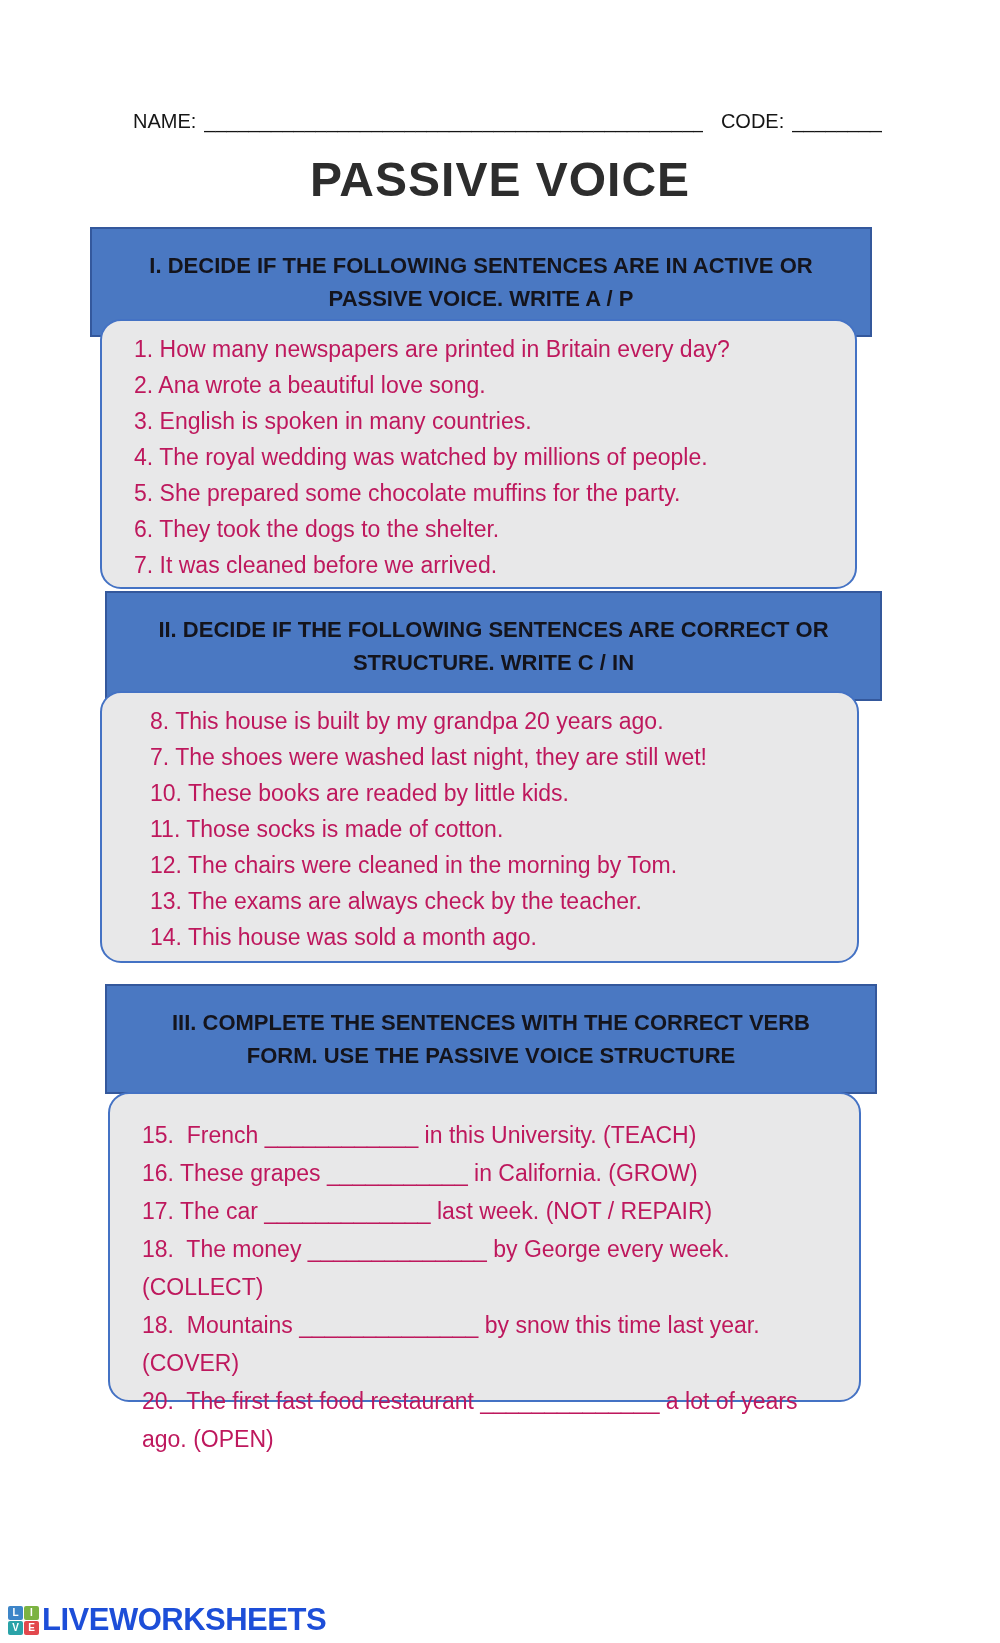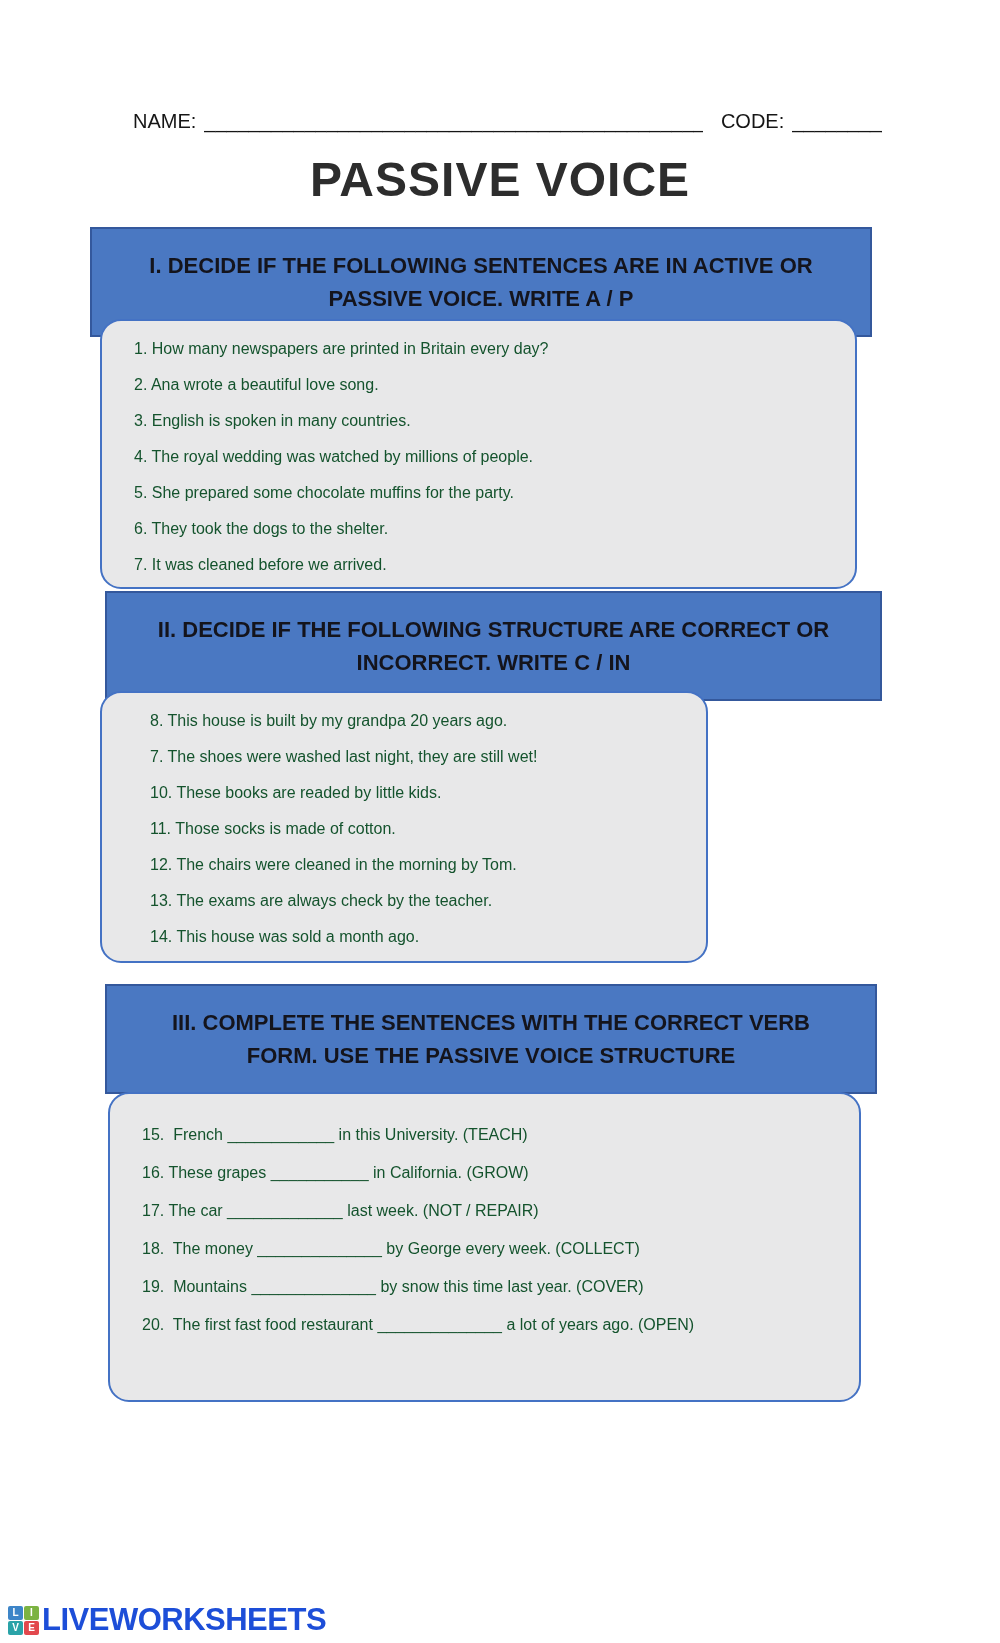--- a/index.html
+++ b/index.html
@@ -47,24 +47,24 @@
   .sec-header.h2 { left:105px; width:777px; top:591px; min-height:76px; }
   .sec-header.h3 { left:105px; width:772px; top:984px; min-height:73px; }
 
   
   .sheet-box {
     position:absolute;
     background:#e8e8e9;
     border:2px solid #4472c4;
     border-radius:21px;
     padding:10px 24px 8px 32px;
-    font-size:16px; color:#14532d;
+    font-size:23px; color:#be185d;
   }
   .sheet-box.b1 { left:100px; width:757px; top:319px;  height:270px; }
-  .sheet-box.b2 { left:100px; width:608px; top:691px;  height:272px;padding-left:48px; }
+  .sheet-box.b2 { left:100px; width:759px; top:691px;  height:272px;padding-left:48px; }
   .sheet-box.b3 { left:108px; width:753px; top:1092px; height:310px; padding-top:22px; }
 
   .sheet-item {
     white-space:pre-wrap;
     line-height:36px;
   }
   .b3 .sheet-item { line-height:38px; }
 
   
   .footer {
@@ -106,40 +106,40 @@
   <div class="sheet-box b1">
     <div class="sheet-item">1. How many newspapers are printed in Britain every day?</div>
     <div class="sheet-item">2. Ana wrote a beautiful love song.</div>
     <div class="sheet-item">3. English is spoken in many countries.</div>
     <div class="sheet-item">4. The royal wedding was watched by millions of people.</div>
     <div class="sheet-item">5. She prepared some chocolate muffins for the party.</div>
     <div class="sheet-item">6. They took the dogs to the shelter.</div>
     <div class="sheet-item">7. It was cleaned before we arrived.</div>
   </div>
 
-  <div class="sec-header h2">II. DECIDE IF THE FOLLOWING STRUCTURE ARE CORRECT OR INCORRECT. WRITE C / IN</div>
+  <div class="sec-header h2">II. DECIDE IF THE FOLLOWING SENTENCES ARE CORRECT OR STRUCTURE. WRITE C / IN</div>
 
   <div class="sheet-box b2">
     <div class="sheet-item">8. This house is built by my grandpa 20 years ago.</div>
     <div class="sheet-item">7. The shoes were washed last night, they are still wet!</div>
     <div class="sheet-item">10. These books are readed by little kids.</div>
     <div class="sheet-item">11. Those socks is made of cotton.</div>
     <div class="sheet-item">12. The chairs were cleaned in the morning by Tom.</div>
     <div class="sheet-item">13. The exams are always check by the teacher.</div>
     <div class="sheet-item">14. This house was sold a month ago.</div>
   </div>
 
   <div class="sec-header h3">III. COMPLETE THE SENTENCES WITH THE CORRECT VERB FORM. USE THE PASSIVE VOICE STRUCTURE</div>
 
   <div class="sheet-box b3">
     <div class="sheet-item">15.  French ____________ in this University. (TEACH)</div>
     <div class="sheet-item">16. These grapes ___________ in California. (GROW)</div>
     <div class="sheet-item">17. The car _____________ last week. (NOT / REPAIR)</div>
     <div class="sheet-item">18.  The money ______________ by George every week. (COLLECT)</div>
-    <div class="sheet-item">19.  Mountains ______________ by snow this time last year. (COVER)</div>
+    <div class="sheet-item">18.  Mountains ______________ by snow this time last year. (COVER)</div>
     <div class="sheet-item">20.  The first fast food restaurant ______________ a lot of years ago. (OPEN)</div>
   </div>
 
   <div class="footer">
     <div class="tiles">
       <span class="tile" style="background: rgb(61, 133, 200);">L</span>
       <span class="tile" style="background: rgb(124, 179, 66);">I</span>
       <span class="tile" style="background: rgb(42, 163, 168);">V</span>
       <span class="tile" style="background: rgb(226, 72, 77);">E</span>
     </div>

